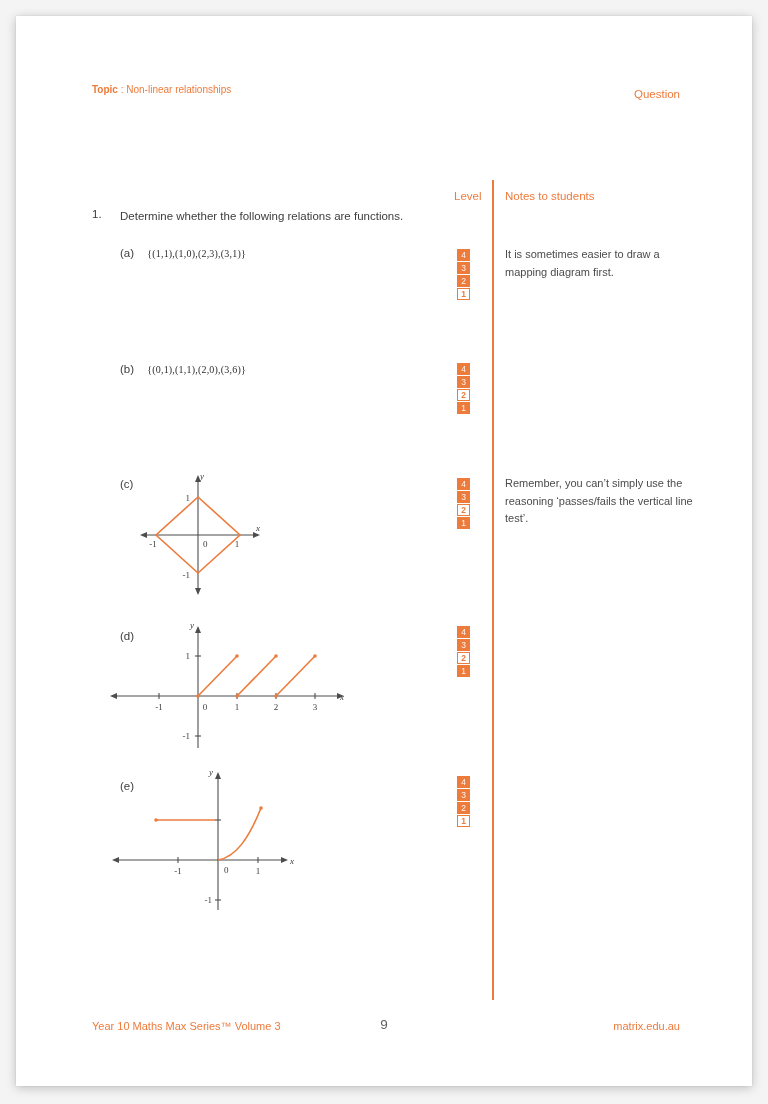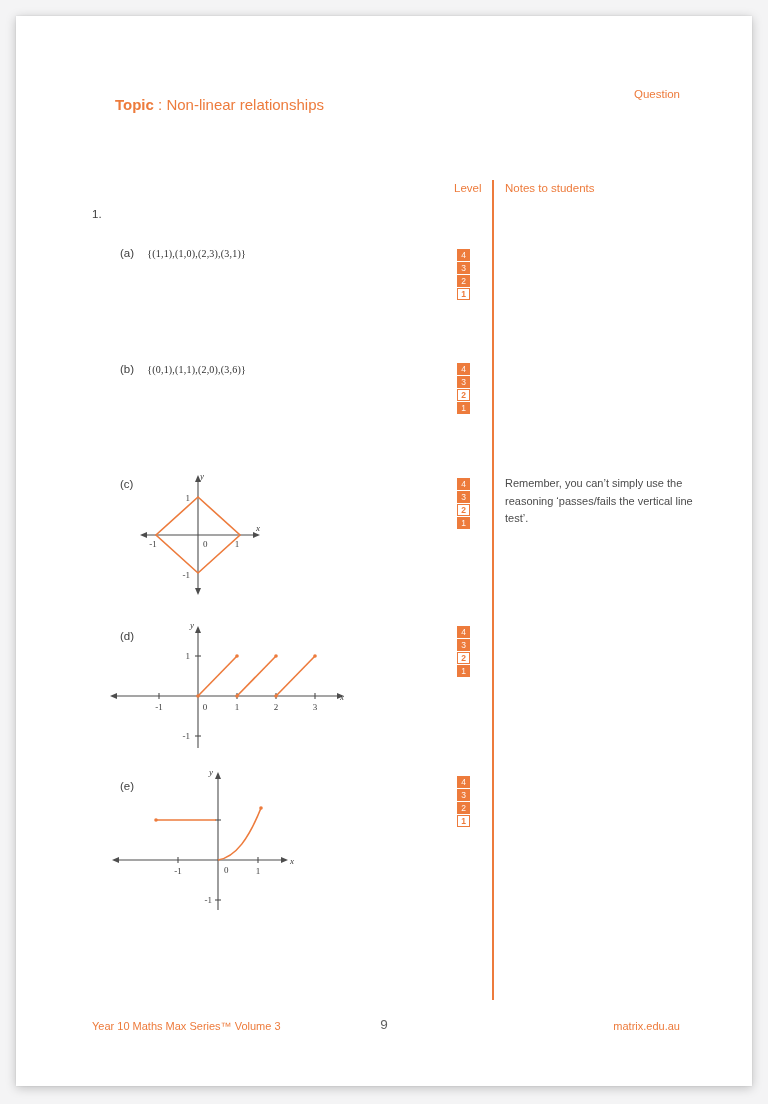--- a/index.html
+++ b/index.html
@@ -2,26 +2,26 @@
 <html><head>
 <meta charset="utf-8">
 <style>
   * { margin:0; padding:0; box-sizing:border-box; }
   html,body { width:768px; height:1104px; background:#f4f4f5; font-family:"Liberation Sans",sans-serif; }
   .page {
     position:absolute; left:16px; top:16px; width:736px; height:1070px;
     background:#ffffff; box-shadow:0 2px 10px rgba(0,0,0,.22), 0 0 2px rgba(0,0,0,.10);
   }
   .abs { position:absolute; }
-  .topic-row { left:76px; top:80px; font-size:15px; color:#ed7b3c;margin-left:23px; }
+  .topic-row { left:76px; top:68px; font-size:10px; color:#ed7b3c; }
   .topic-row b { font-weight:bold; }
   .question-label { right:72px; top:72px; font-size:11.5px; color:#ed7b3c; }
   .title { left:72px; top:102px; font-size:21px; font-weight:bold; color:#3b3b3b; letter-spacing:.2px; }
   .title .num { color:#ed7b3c; margin-right:4px; }
-  .col-head { font-size:11.5px; color:#ed7b3c; }
+  .col-head { font-size:11.5px; color:#ed7b3c;margin-top:8px; }
   .col-head.level { left:438px; top:166px; }
   .col-head.notes { left:489px; top:166px; }
   .divider { left:476px; top:164px; width:2px; height:820px; background:#ed7b3c; }
   .q-num { left:76px; top:192px; font-size:11.5px; color:#3d3d3d; }
   .q-text { left:104px; top:192px; font-size:11.5px; line-height:16px; color:#3d3d3d; width:320px; }
   .part-row { font-size:11.5px; color:#3d3d3d; }
   .part-label { display:inline-block; width:24px; font-size:11.5px; color:#3d3d3d; vertical-align:top; }
   .set-text { font-family:"Liberation Serif","DejaVu Serif",serif; font-size:10px; color:#2e2e2e; letter-spacing:.2px; }
   .badges { left:441px; width:14px; }
   .badge {
@@ -48,32 +48,34 @@
   <div class="abs topic-row"><b>Topic</b> <span>: Non-linear relationships</span></div>
   <div class="abs question-label">Question</div>
 
 
   <div class="abs col-head level">Level</div>
   <div class="abs col-head notes">Notes to students</div>
   <div class="abs divider"></div>
 
   <div class="abs q-num">1.</div>
   <div class="abs q-text">
+    <div>Determine whether the following relations are functions.</div>
   </div>
 
   <div class="abs part-row" style="left:104px; top:231px;">
     <span class="part-label">(a)</span>
     <span class="set-text">{(1,1),(1,0),(2,3),(3,1)}</span>
   </div>
   <div class="abs badges" style="top:233px;">
     <div class="badge">4</div>
     <div class="badge">3</div>
     <div class="badge">2</div>
     <div class="badge outline">1</div>
   </div>
+  <div class="abs note" style="top:230px;">It is sometimes easier to draw a mapping diagram first.</div>
 
   <div class="abs part-row" style="left:104px; top:347px;">
     <span class="part-label">(b)</span>
     <span class="set-text">{(0,1),(1,1),(2,0),(3,6)}</span>
   </div>
   <div class="abs badges" style="top:347px;">
     <div class="badge">4</div>
     <div class="badge">3</div>
     <div class="badge outline">2</div>
     <div class="badge">1</div>

